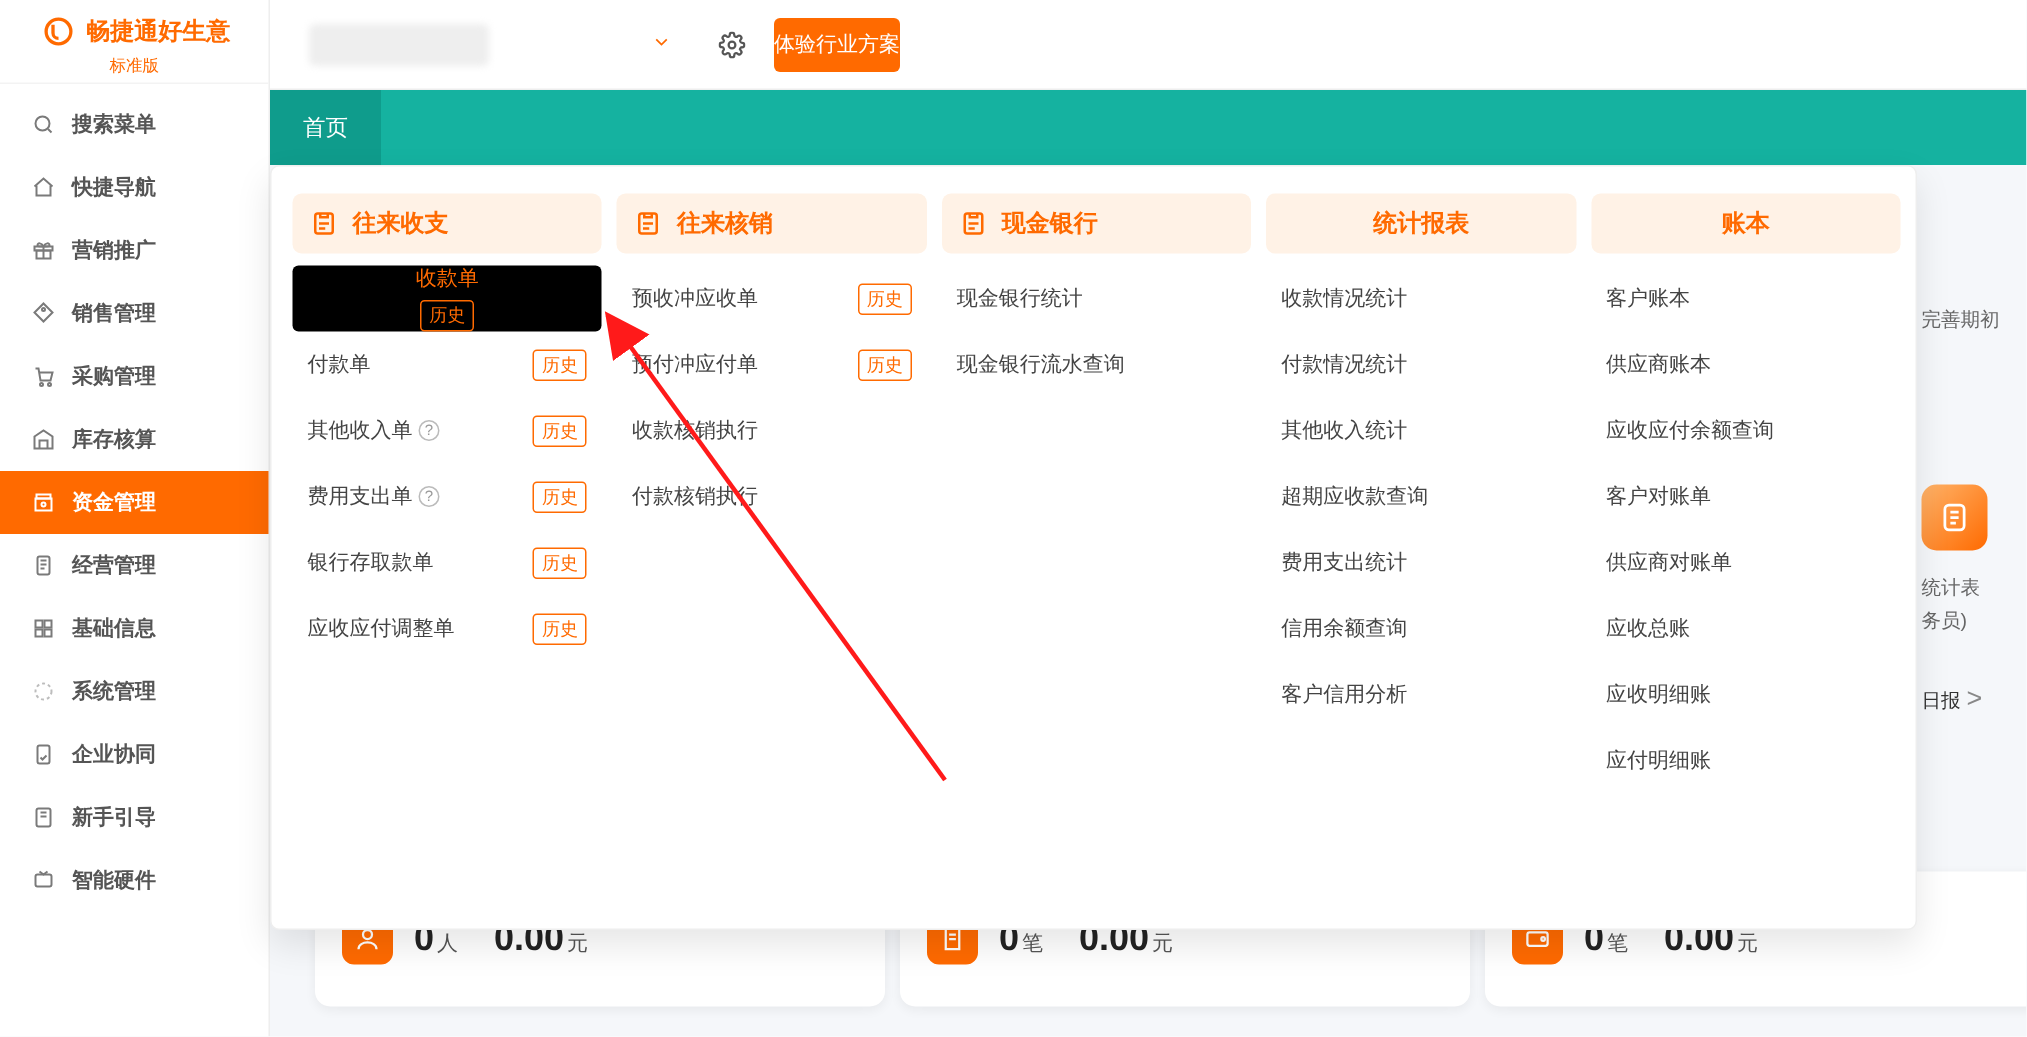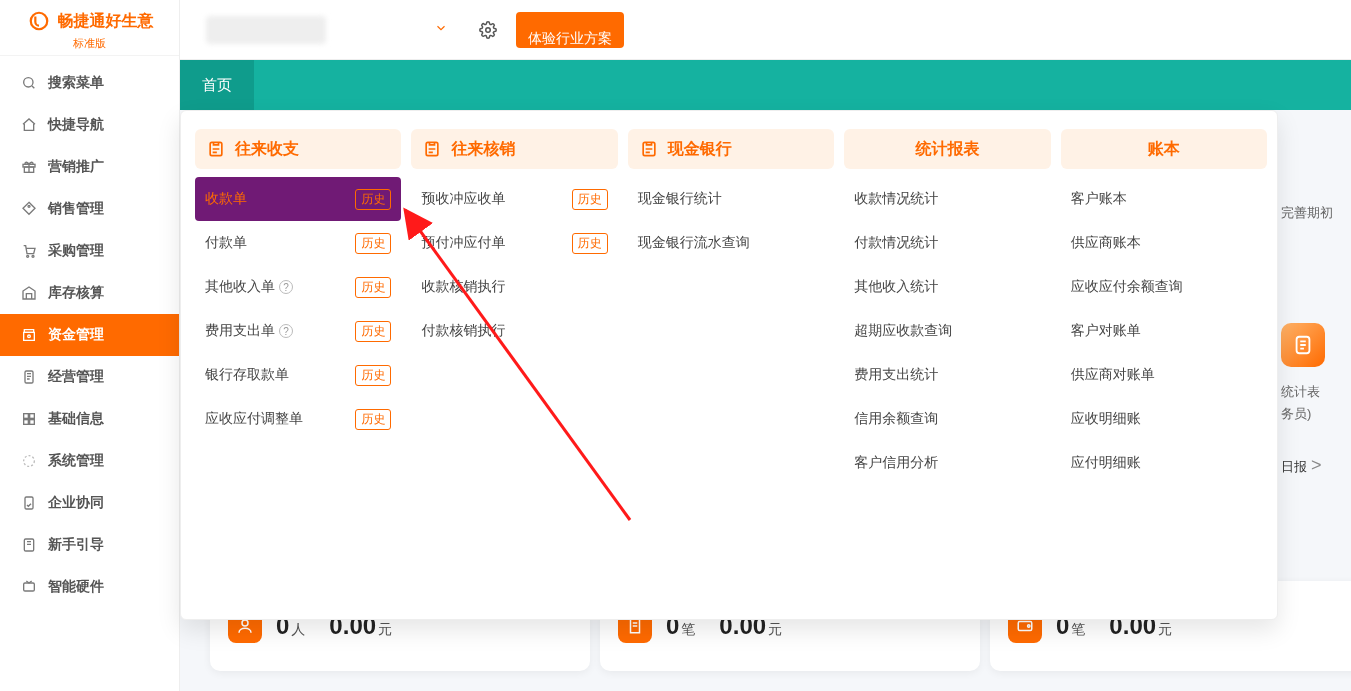--- a/index.html
+++ b/index.html
@@ -19,21 +19,21 @@
   .nav-item.active { background: #ff6a00; color: #fff; }
   .nav-item.active .nav-icon { color: #fff; }
   .nav-item.dim .nav-icon { color: #bdbdbd; }
 
   
   .topbar { position: absolute; left: 180px; top: 0; right: 0; height: 60px; background: #fff; display: flex; align-items: center; padding: 0 20px; gap: 14px; border-bottom: 1px solid #eee; }
   .tenant-box { width: 260px; height: 40px; border-radius: 6px; display: flex; align-items: center; padding: 0 12px; position: relative; }
   .tenant-blur { position: absolute; left: 6px; top: 6px; width: 120px; height: 28px; background: #eee; filter: blur(2.5px); border-radius: 4px; }
   .tenant-caret { margin-left: auto; color: #ff6a00; }
   .gear-btn { width: 28px; height: 28px; display: inline-flex; align-items: center; justify-content: center; color: #555; cursor: pointer; }
-  .trial-btn { background: #ff6a00; color: #fff; border-radius: 4px; height: 36px; padding: 0 12px; display: inline-flex; align-items: flex-end; cursor: pointer; font-family: Liberation Serif, serif; }
+  .trial-btn { background: #ff6a00; color: #fff; border-radius: 4px; height: 36px; padding: 0 0; display: inline-flex; align-items: center; cursor: pointer; font-family: Liberation Serif, serif; }
 
   
   .tabrow { position: absolute; left: 180px; top: 60px; right: 0; height: 50px; background: #15b2a0; display: flex; align-items: stretch; }
   .tab { display: flex; align-items: center; padding: 0 22px; color: #fff; background: #0f9c8c; font-size: 15px; cursor: pointer; }
 
   
   .main { position: absolute; left: 180px; top: 110px; right: 0; bottom: 0; background: #f5f7fa; overflow: hidden; }
 
   
   .right-rail { position: absolute; top: 200px; right: 0; width: 70px; }
@@ -50,21 +50,21 @@
   .bc-unit { font-size: 14px; color: #555; margin-left: 2px; }
 
   
   .mega { position: absolute; left: 180px; top: 110px; width: 1098px; height: 510px; background: #fff; border: 1px solid #eee; box-shadow: 0 10px 24px rgba(0,0,0,0.10); border-radius: 6px; padding: 18px 10px 18px 14px; display: flex; gap: 10px; z-index: 50; }
   .col { width: 210px; }
   .col-hdr { display: flex; align-items: center; gap: 8px; background: #fff2e6; color: #ff6a00; height: 40px; padding: 0 10px; border-radius: 6px; font-size: 16px; font-weight: 600; margin-bottom: 8px; }
   .col-hdr .col-icon { width: 22px; height: 22px; display: inline-flex; align-items: center; justify-content: center; color: #ff6a00; }
   .col-hdr.no-icon { justify-content: center; }
 
   .row { display: flex; align-items: center; justify-content: space-between; height: 44px; padding: 0 10px; cursor: pointer; border-radius: 4px; color: #444; }
-  .row.selected { background: #701a75; color: #ff6a00; }
+  .row.selected { background: #000000; color: #ff6a00; flex-direction: column; }
   .row .label { display: inline-flex; align-items: center; gap: 4px; }
   .help { display: inline-flex; align-items: center; justify-content: center; width: 14px; height: 14px; border: 1px solid #bbb; border-radius: 50%; font-size: 10px; color: #999; }
   .hist { color: #ff6a00; border: 1px solid #ff6a00; border-radius: 3px; font-size: 12px; padding: 1px 5px; cursor: pointer; }
 
   
   .arrow { position: absolute; left: 180px; top: 110px; width: 1098px; height: 510px; z-index: 60; pointer-events: none; }
 </style>
 </head>
 <body>
 
@@ -461,20 +461,25 @@
           <span>客户对账单</span>
         </span>
       </div>
       <div class="row">
         <span class="label">
           <span>供应商对账单</span>
         </span>
       </div>
       <div class="row">
         <span class="label">
+          <span>应收总账</span>
+        </span>
+      </div>
+      <div class="row">
+        <span class="label">
           <span>应收明细账</span>
         </span>
       </div>
       <div class="row">
         <span class="label">
           <span>应付明细账</span>
         </span>
       </div>
     </div>
   </div>

